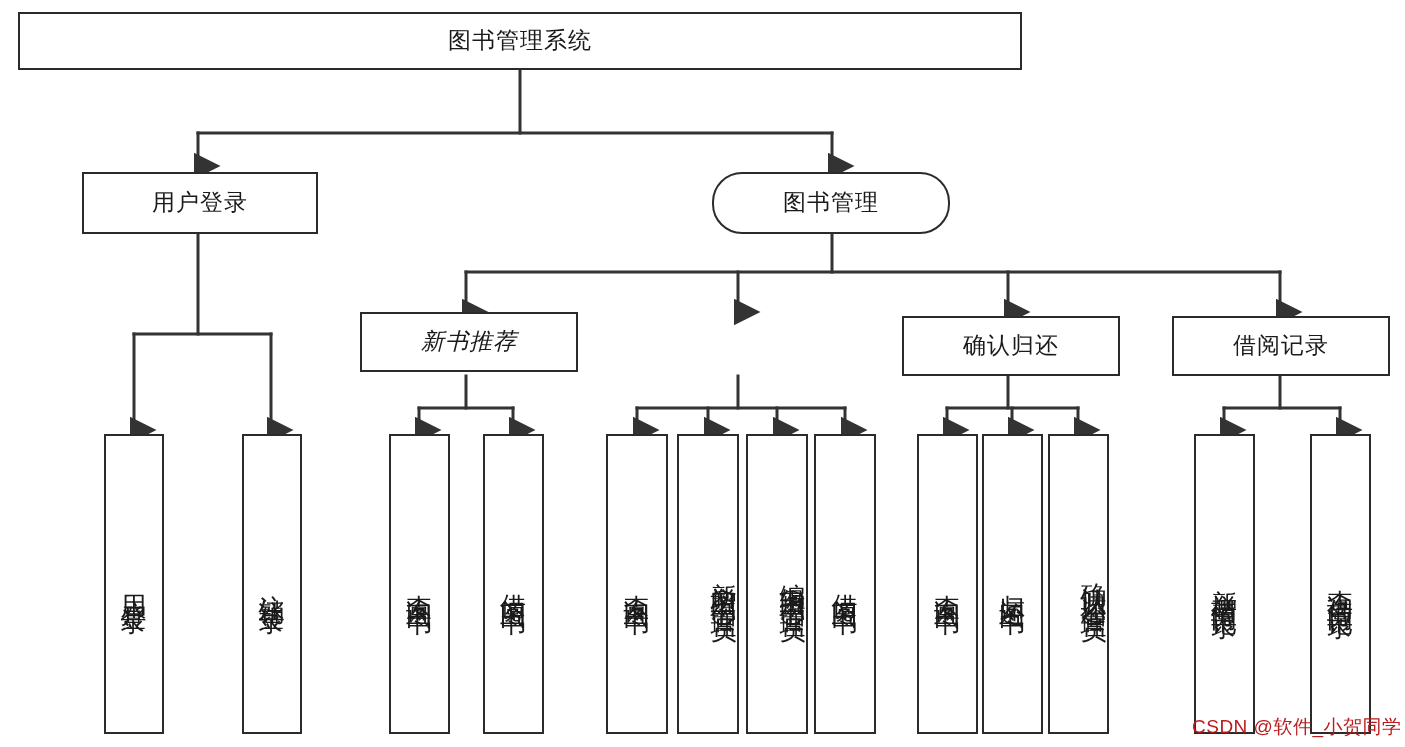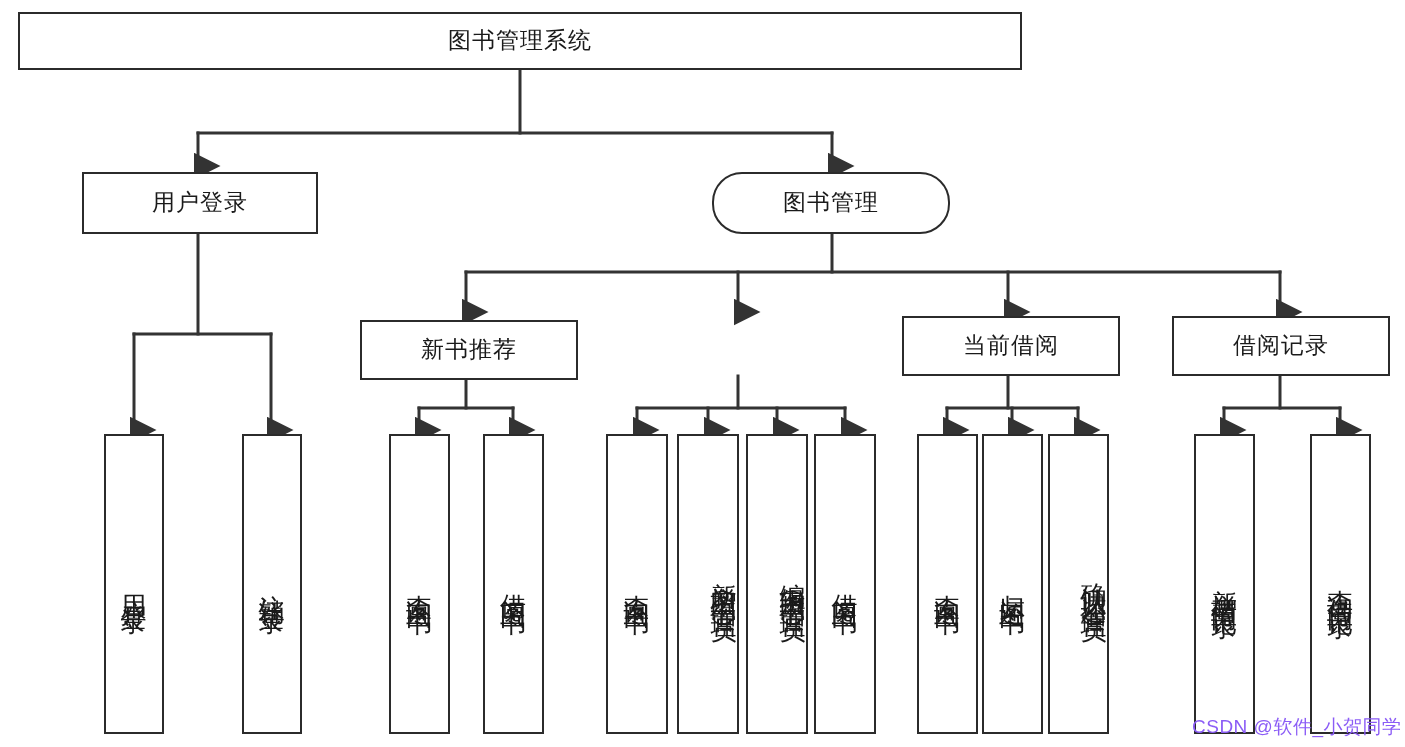--- a/index.html
+++ b/index.html
@@ -44,21 +44,21 @@
     padding-bottom: 6px;
     align-items: center;
     justify-content: center;
   }
   .node.vert.topalign { align-items: flex-start; }
   .node-label { display: block; }
   #watermark {
     position: absolute;
     left: 1192px; top: 714px;
     font-size: 19px;
-    color: #8b5cf6;
+    color: #b91c1c;
     white-space: nowrap;
     letter-spacing: 0.5px;
   }
 </style>
 </head>
 <body>
 
 <div id="canvas">
 
   <svg id="connectors" viewBox="0 0 1405 747" xmlns="http://www.w3.org/2000/svg">
@@ -117,25 +117,25 @@
     <span class="node-label">图书管理系统</span>
   </div>
 
   <div class="node horiz" style="left:82px; top:172px; width:236px; height:62px;">
     <span class="node-label">用户登录</span>
   </div>
   <div class="node horiz" style="left:712px; top:172px; width:238px; height:62px;border-radius:30px;">
     <span class="node-label">图书管理</span>
   </div>
 
-  <div class="node horiz" style="left:360px; top:320px; width:218px; height:60px;">
+  <div class="node horiz" style="left:360px; top:312px; width:218px; height:60px;font-style:italic;">
     <span class="node-label">新书推荐</span>
   </div>
   <div class="node horiz" style="left:902px; top:316px; width:218px; height:60px;">
-    <span class="node-label">当前借阅</span>
+    <span class="node-label">确认归还</span>
   </div>
   <div class="node horiz" style="left:1172px; top:316px; width:218px; height:60px;">
     <span class="node-label">借阅记录</span>
   </div>
 
   <div class="node vert" style="left:104px; top:434px; width:60px; height:300px;">
     <span class="node-label">用户登录</span>
   </div>
   <div class="node vert" style="left:242px; top:434px; width:60px; height:300px;">
     <span class="node-label">注销登录</span>

